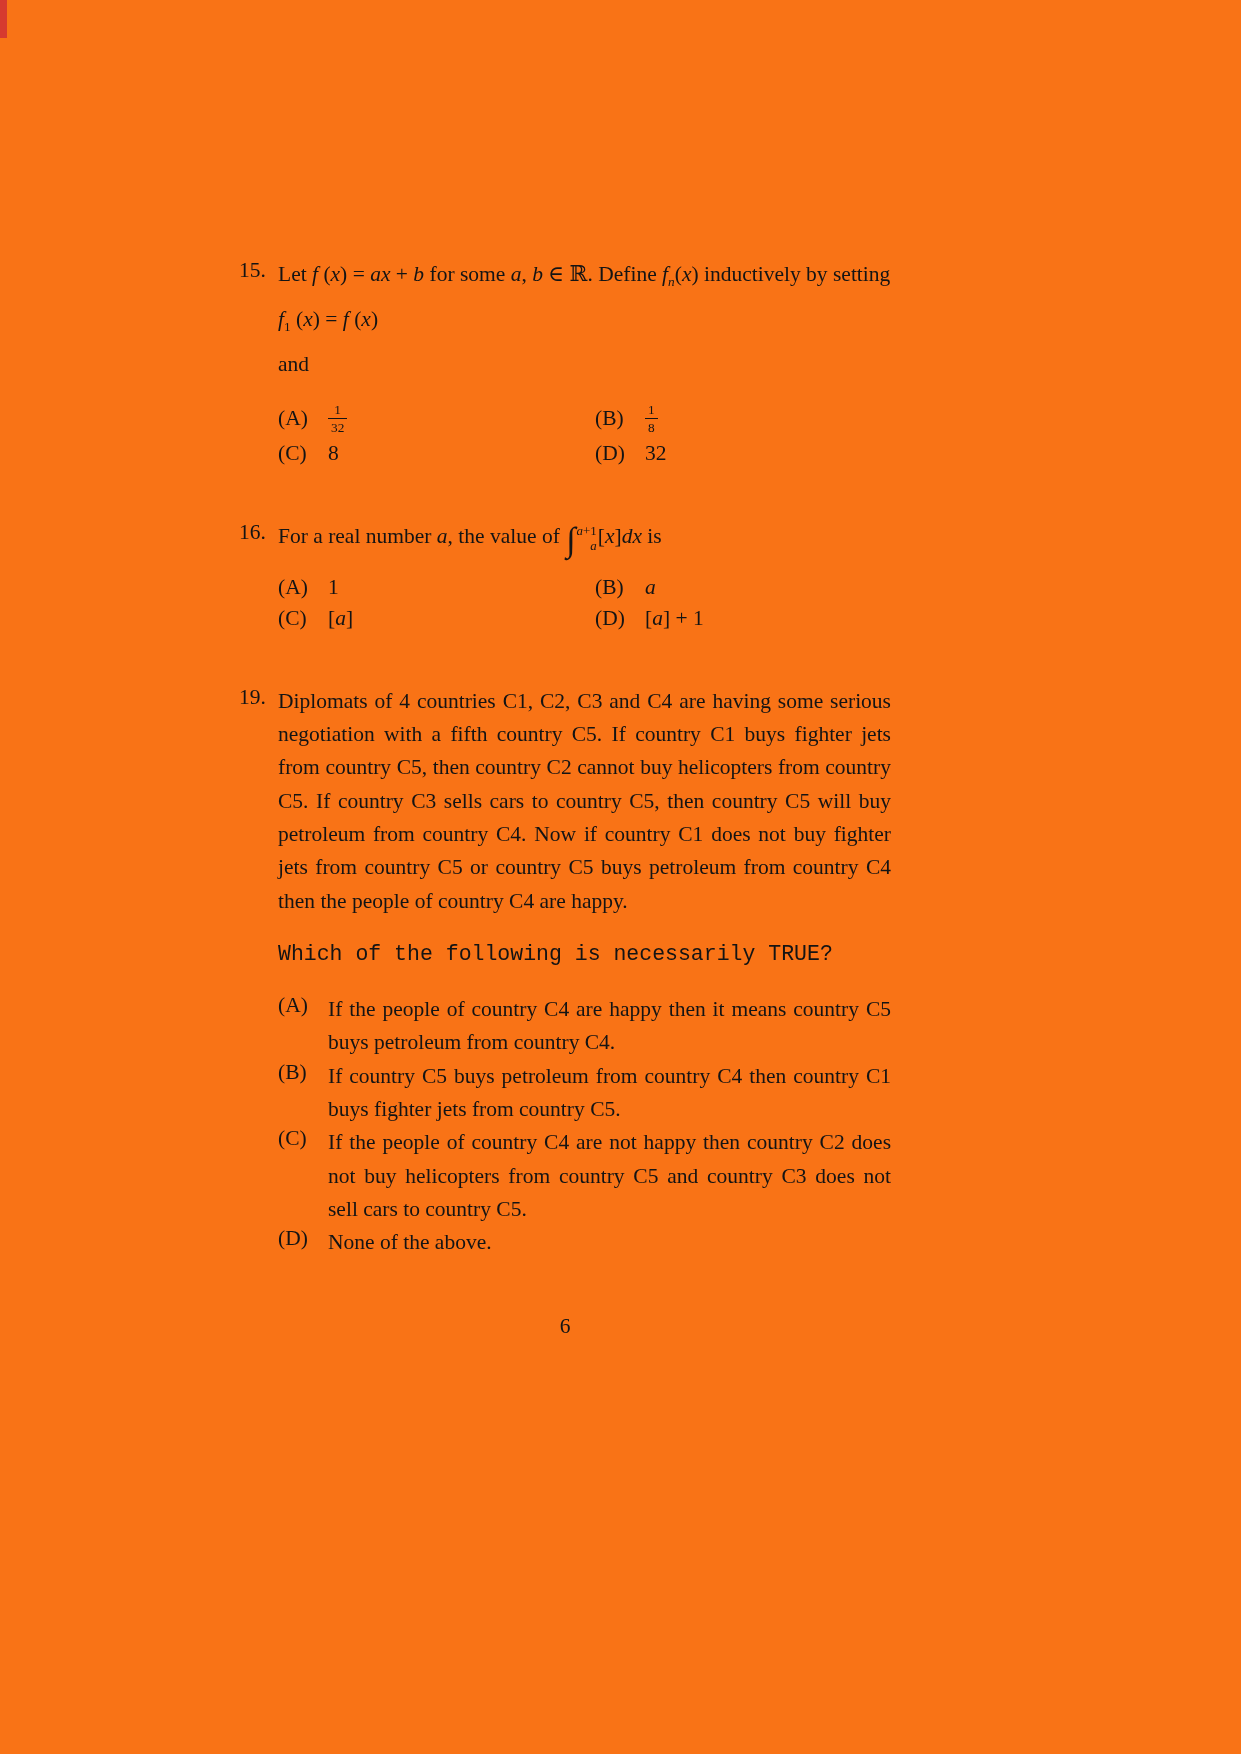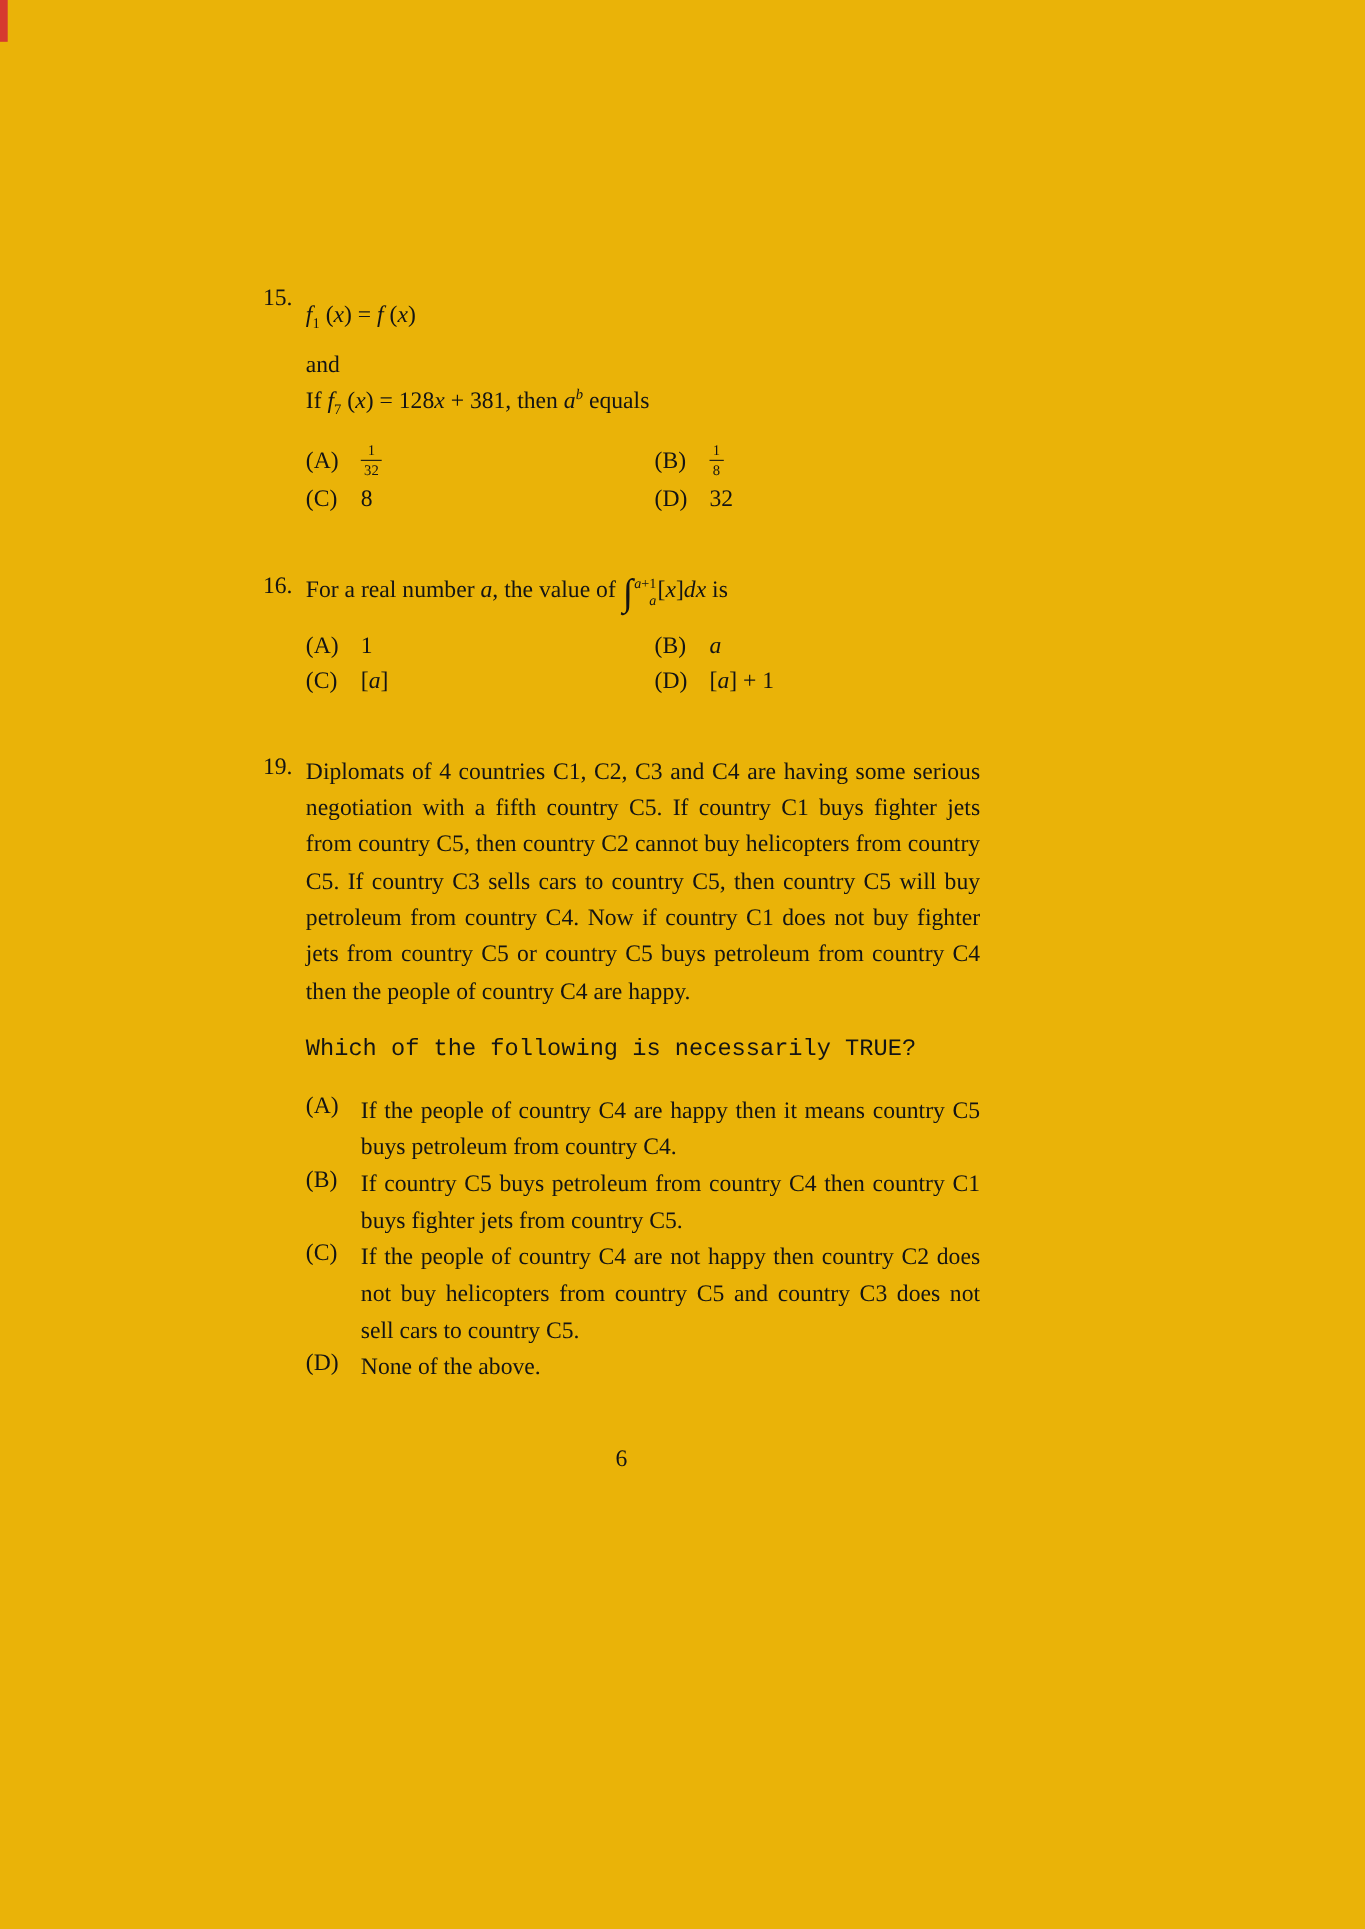--- a/index.html
+++ b/index.html
@@ -1,21 +1,21 @@
 <!DOCTYPE html>
 <html><head>
 <meta charset="utf-8">
 <style>
   * { box-sizing: border-box; }
   html, body { margin: 0; padding: 0; background: #ffffff; }
   .page {
     position: relative;
     width: 1241px;
     height: 1754px;
-    background: #eab308;
+    background: #f97316;
     font-family: "Liberation Serif", "DejaVu Serif", serif;
     font-size: 21.5px;
     color: #141414;
     overflow: hidden;
   }
   .edge-artifact {
     position: absolute;
     left: 0; top: 0;
     width: 7px; height: 38px;
   }
@@ -92,23 +92,23 @@
 <div class="page">
 
   <div class="edge-artifact" style="background: rgb(214, 58, 47);"></div>
 
   <main class="content">
 
     <section class="question">
       <div class="q-row">
         <span class="q-num">15.</span>
         <div class="q-body">
+          <p class="q-text">Let <i>f</i> (<i>x</i>) = <i>ax</i> + <i>b</i> for some <i>a</i>, <i>b</i> ∈ ℝ. Define <i>f<sub>n</sub></i>(<i>x</i>) inductively by setting</p>
           <div class="equation"><i>f</i><sub>1</sub> (<i>x</i>) = <i>f</i> (<i>x</i>)</div>
           <p class="q-text">and</p>
-          <p class="q-text">If <i>f</i><sub>7</sub> (<i>x</i>) = 128<i>x</i> + 381, then <i>a</i><sup><i>b</i></sup> equals</p>
           <div class="options-grid">
             <div class="option">
               <span class="opt-label">(A)</span>
               <span class="opt-value"><span class="frac"><span class="fnum">1</span><span class="fden">32</span></span></span>
             </div>
             <div class="option">
               <span class="opt-label">(B)</span>
               <span class="opt-value"><span class="frac"><span class="fnum">1</span><span class="fden">8</span></span></span>
             </div>
             <div class="option">

